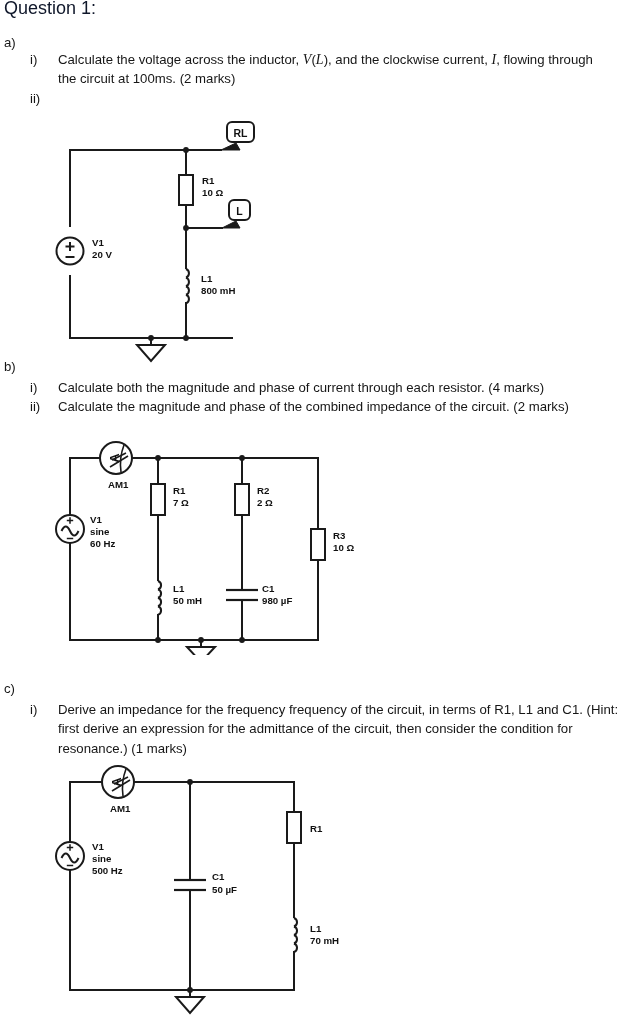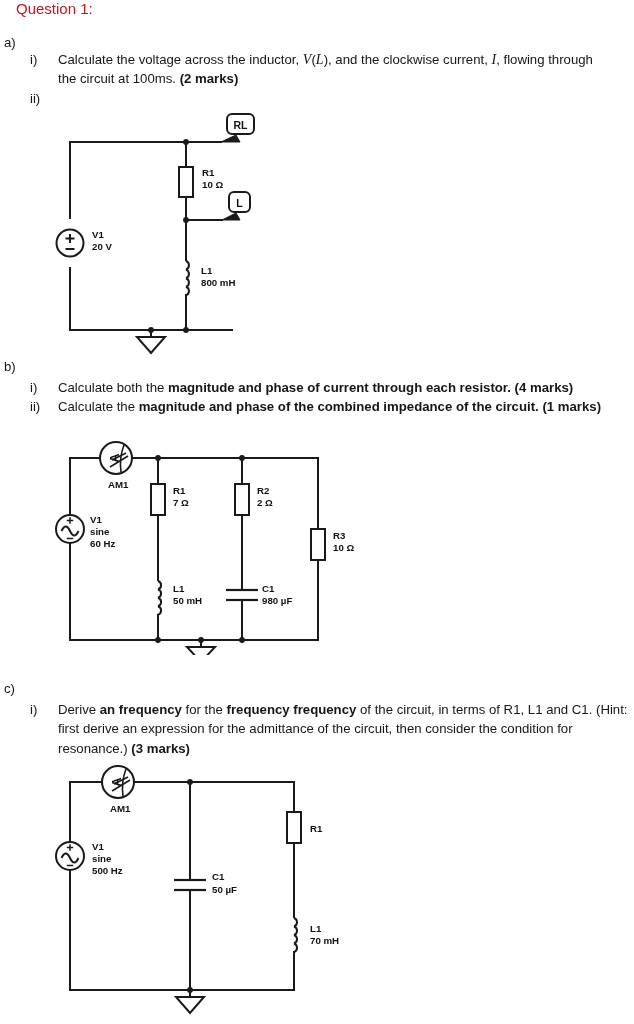--- a/index.html
+++ b/index.html
@@ -14,24 +14,24 @@
     font-family: "Liberation Sans", sans-serif;
     color: #0f0f0f;
     overflow: hidden;
   }
 
   
   .page { position: relative; width: 634px; height: 1024px; }
 
   .q-title {
     position: absolute;
-    left: 16px; top: 0px;
-    font-size: 15px;
+    left: 4px; top: 0px;
+    font-size: 18px;
     line-height: 17px;
-    color: #b91c1c;
+    color: #0f172a;
     white-space: nowrap;
   }
 
   .part-letter {
     position: absolute;
     left: 4px;
     font-size: 13.2px;
     line-height: 17px;
     color: #161616;
   }
@@ -49,21 +49,21 @@
     color: #161616;
     margin-bottom: 0px;
   }
   .roman-marker {
     position: absolute;
     left: 0px; top: 0px;
     width: 22px;
     text-align: left;
     font-size: 13.2px;
   }
-  .roman-item .b { font-weight: bold; }
+  .roman-item .b { font-weight: normal; }
   .roman-item .it { font-style: italic; font-family: "Liberation Serif", serif; font-size: 14px; }
   .spell {
     border-bottom: none;
     background-image: repeating-linear-gradient(
         135deg, #5b6fc4 0 1.3px, transparent 1.3px 2.6px);
     background-repeat: repeat-x;
     background-size: 4px 2.6px;
     background-position: 0 100%;
     padding-bottom: 1.5px;
   }
@@ -85,21 +85,21 @@
     <div class="roman-item" style="width:570px;">
       <span class="roman-marker">i)</span>
       <span>Calculate the voltage across the inductor, <span class="it">V</span>(<span class="it">L</span>), and the clockwise current, <span class="it">I</span>, flowing through the circuit at 100ms. <span class="b">(2 marks)</span></span>
     </div>
 
     <div class="roman-item" style="width:590px;">
       <span class="roman-marker">ii)</span>
     </div>
   </div>
 
-  <div class="circuit" style="left:46px; top:112px;">
+  <div class="circuit" style="left:46px; top:120px;">
     <svg width="230" height="245" viewBox="0 0 230 245" xmlns="http://www.w3.org/2000/svg">
       <g stroke="#1a1a1a" stroke-width="2" fill="none" stroke-linecap="square">
 
         <path d="M 24 30 L 24 106"></path>
         <path d="M 24 30 L 140 30"></path>
 
         <path d="M 140 30 L 175 30"></path>
 
         <path d="M 140 30 L 140 55"></path>
         <path d="M 140 85 L 140 108"></path>
@@ -166,21 +166,21 @@
   <div class="part-letter" style="top:358px;">b)</div>
   <div class="roman-list" style="top:378px; width:604px;">
 
     <div class="roman-item" style="width:600px;">
       <span class="roman-marker">i)</span>
       <span>Calculate both the <span class="b">magnitude and phase of current through each resistor. (4 marks)</span></span>
     </div>
 
     <div class="roman-item" style="width:575px;">
       <span class="roman-marker">ii)</span>
-      <span>Calculate the <span class="b">magnitude and phase of the combined impedance of the circuit. (1 marks)</span></span>
+      <span>Calculate the <span class="b">magnitude and phase of the combined impedance of the circuit. (2 marks)</span></span>
     </div>
   </div>
 
   <div class="circuit" style="left:46px; top:440px;">
     <svg width="320" height="215" viewBox="0 0 320 215" xmlns="http://www.w3.org/2000/svg">
       <g stroke="#1a1a1a" stroke-width="2" fill="none" stroke-linecap="square">
 
         <path d="M 24 18 L 54 18"></path>
 
         <path d="M 86 18 L 272 18"></path>
@@ -266,21 +266,21 @@
 
       <text x="216" y="152" font-family="Liberation Sans, sans-serif" font-size="9.7" font-weight="bold" fill="#111">C1</text>
       <text x="216" y="164" font-family="Liberation Sans, sans-serif" font-size="9.7" font-weight="bold" fill="#111">980 µF</text>
     </svg>
   </div>
 
   <div class="part-letter" style="top:680px;">c)</div>
   <div class="roman-list" style="top:700px; width:604px;">
     <div class="roman-item" style="width:602px;">
       <span class="roman-marker">i)</span>
-      <span>Derive <span class="b">an frequency</span> for the <span class="b">frequency frequency</span> of the circuit, in terms of R1, L1 and C1. (Hint: first derive an expression for the admittance of the circuit, then consider the condition for resonance.) <span class="b">(3 marks)</span></span>
+      <span>Derive <span class="b">an impedance</span> for the <span class="b">frequency frequency</span> of the circuit, in terms of R1, L1 and C1. (Hint: first derive an expression for the admittance of the circuit, then consider the condition for resonance.) <span class="b">(1 marks)</span></span>
     </div>
   </div>
 
   <div class="circuit" style="left:46px; top:762px;">
     <svg width="300" height="258" viewBox="0 0 300 258" xmlns="http://www.w3.org/2000/svg">
       <g stroke="#1a1a1a" stroke-width="2" fill="none" stroke-linecap="square">
 
         <path d="M 24 20 L 56 20"></path>
         <path d="M 88 20 L 248 20"></path>
 

